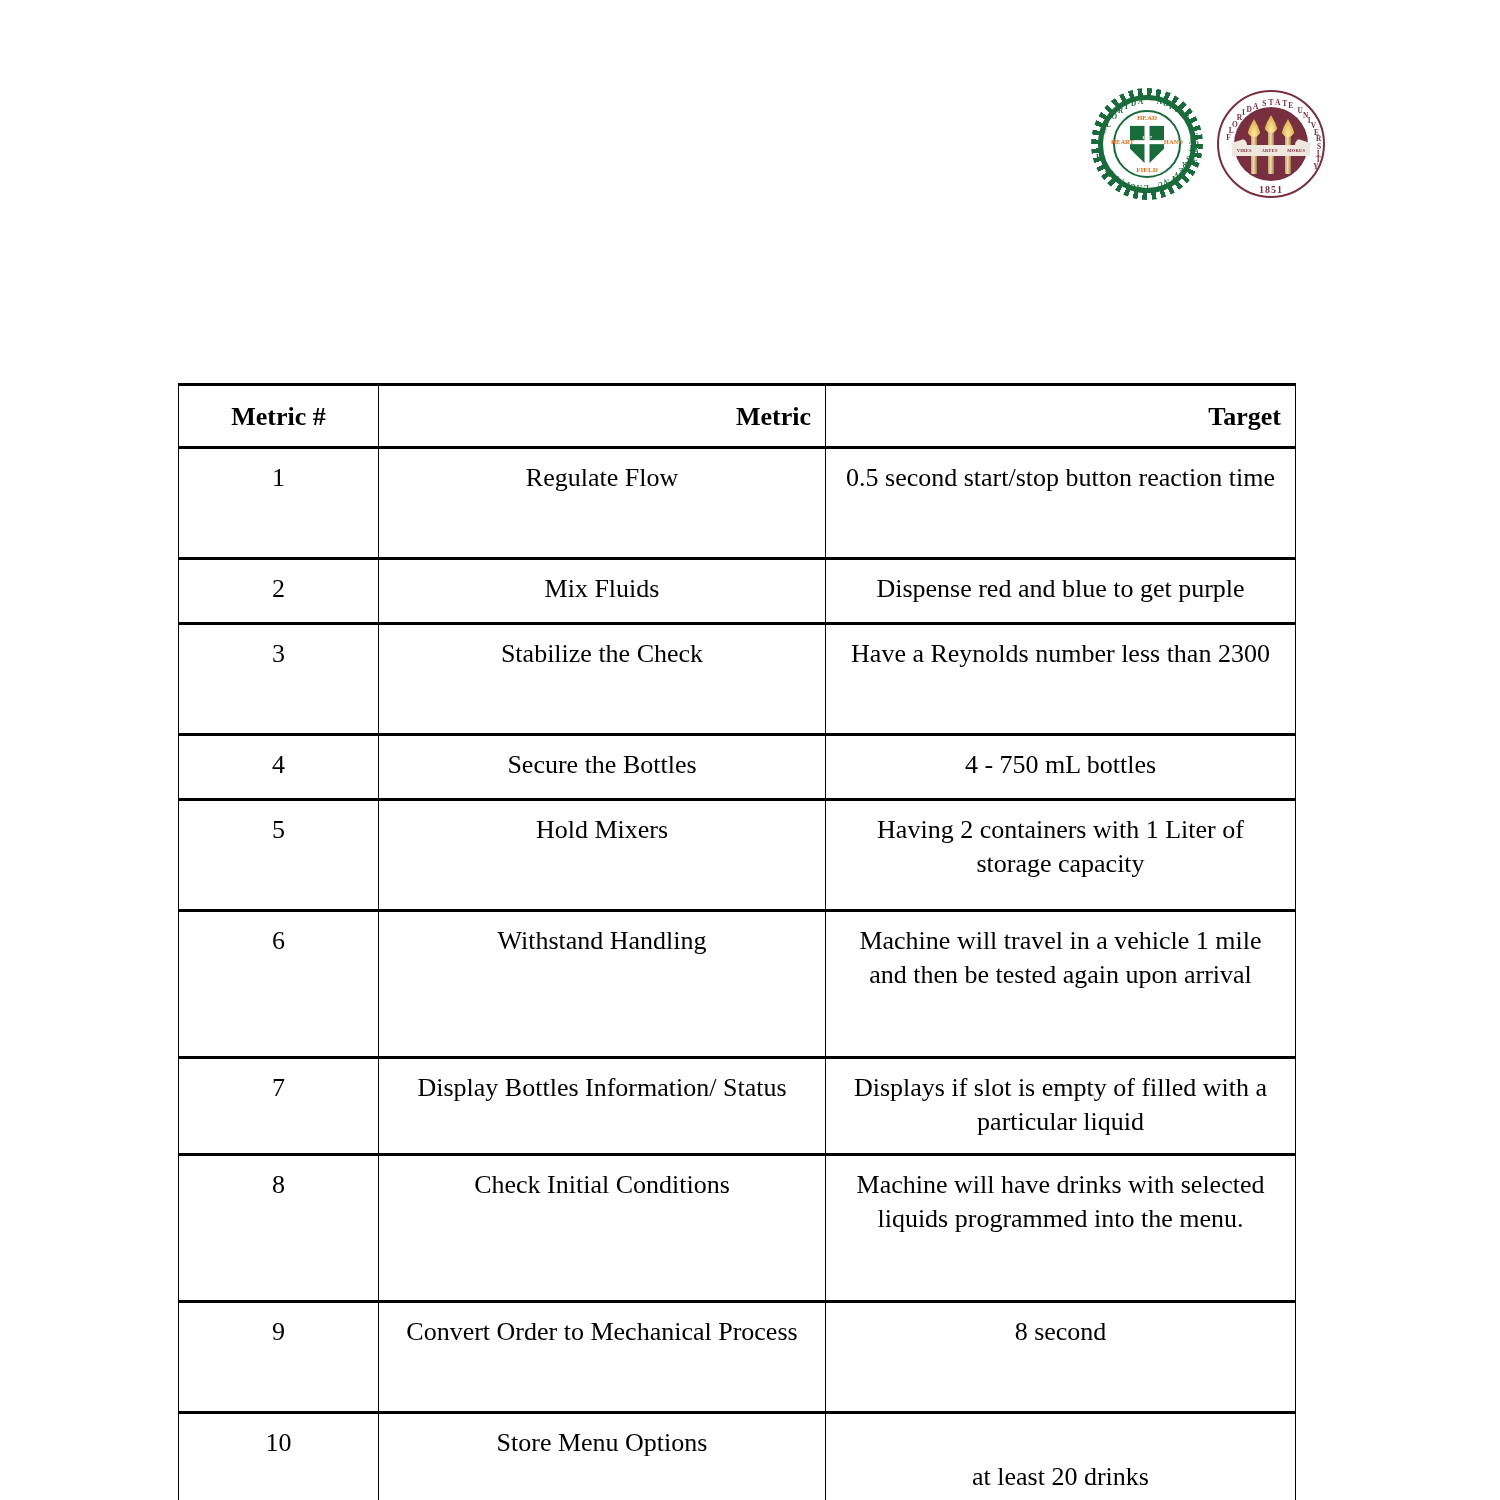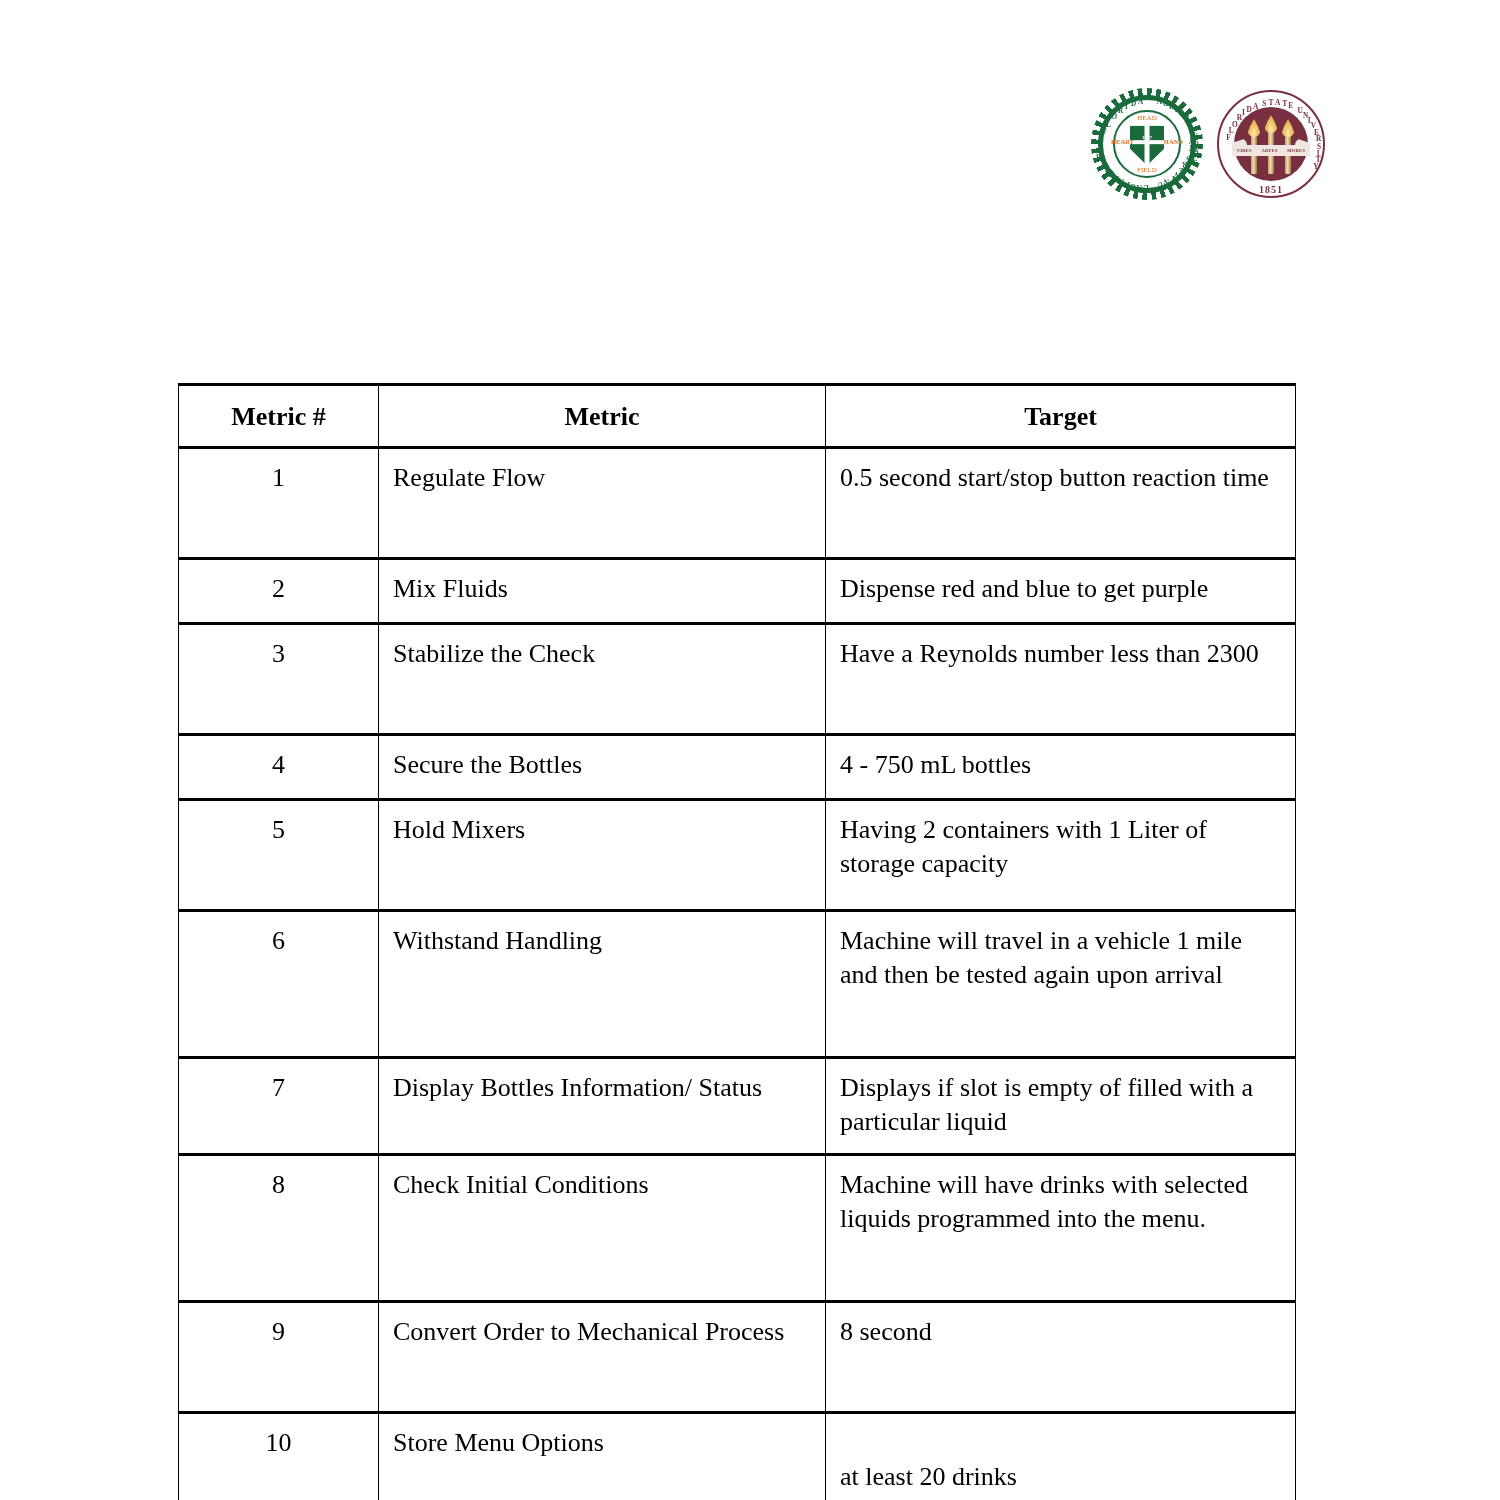--- a/index.html
+++ b/index.html
@@ -102,21 +102,21 @@
     transform: translate(-50%, -46%) translateY(-2px);
     width: 34px;
     height: 4px;
     background: #ffffff;
   }
   .famu-word {
     position: absolute;
     left: 50%;
     transform: translateX(-50%);
     font-size: 7px;
-    font-weight: normal;
+    font-weight: bold;
     color: var(--famu-orange);
     white-space: nowrap;
     text-align: center;
   }
   .famu-word.head { top: 26px; }
   .famu-word.field { top: 78px; }
   .famu-side {
     position: absolute;
     font-size: 6.5px;
     font-weight: bold;
@@ -250,24 +250,24 @@
     table-layout: fixed;
   }
   .target-table td, .target-table th {
     border: 1.6px solid #000000;
     border-bottom-width: 3px;
     border-top-width: 3px;
     padding: 12px 14px 14px 14px;
     font-size: 26px;
     line-height: 1.30;
     vertical-align: top;
-    text-align: left;
+    text-align: center;
   }
   .target-table thead th {
-    text-align: center;
+    text-align: right;
     font-weight: bold;
     padding-top: 14px;
     padding-bottom: 12px;
   }
   .col-num   { width: 200px; text-align: center !important; }
   .col-metric{ width: 447px; }
   .col-target{ width: 470px; }
 
   td.num { text-align: center; }
 

